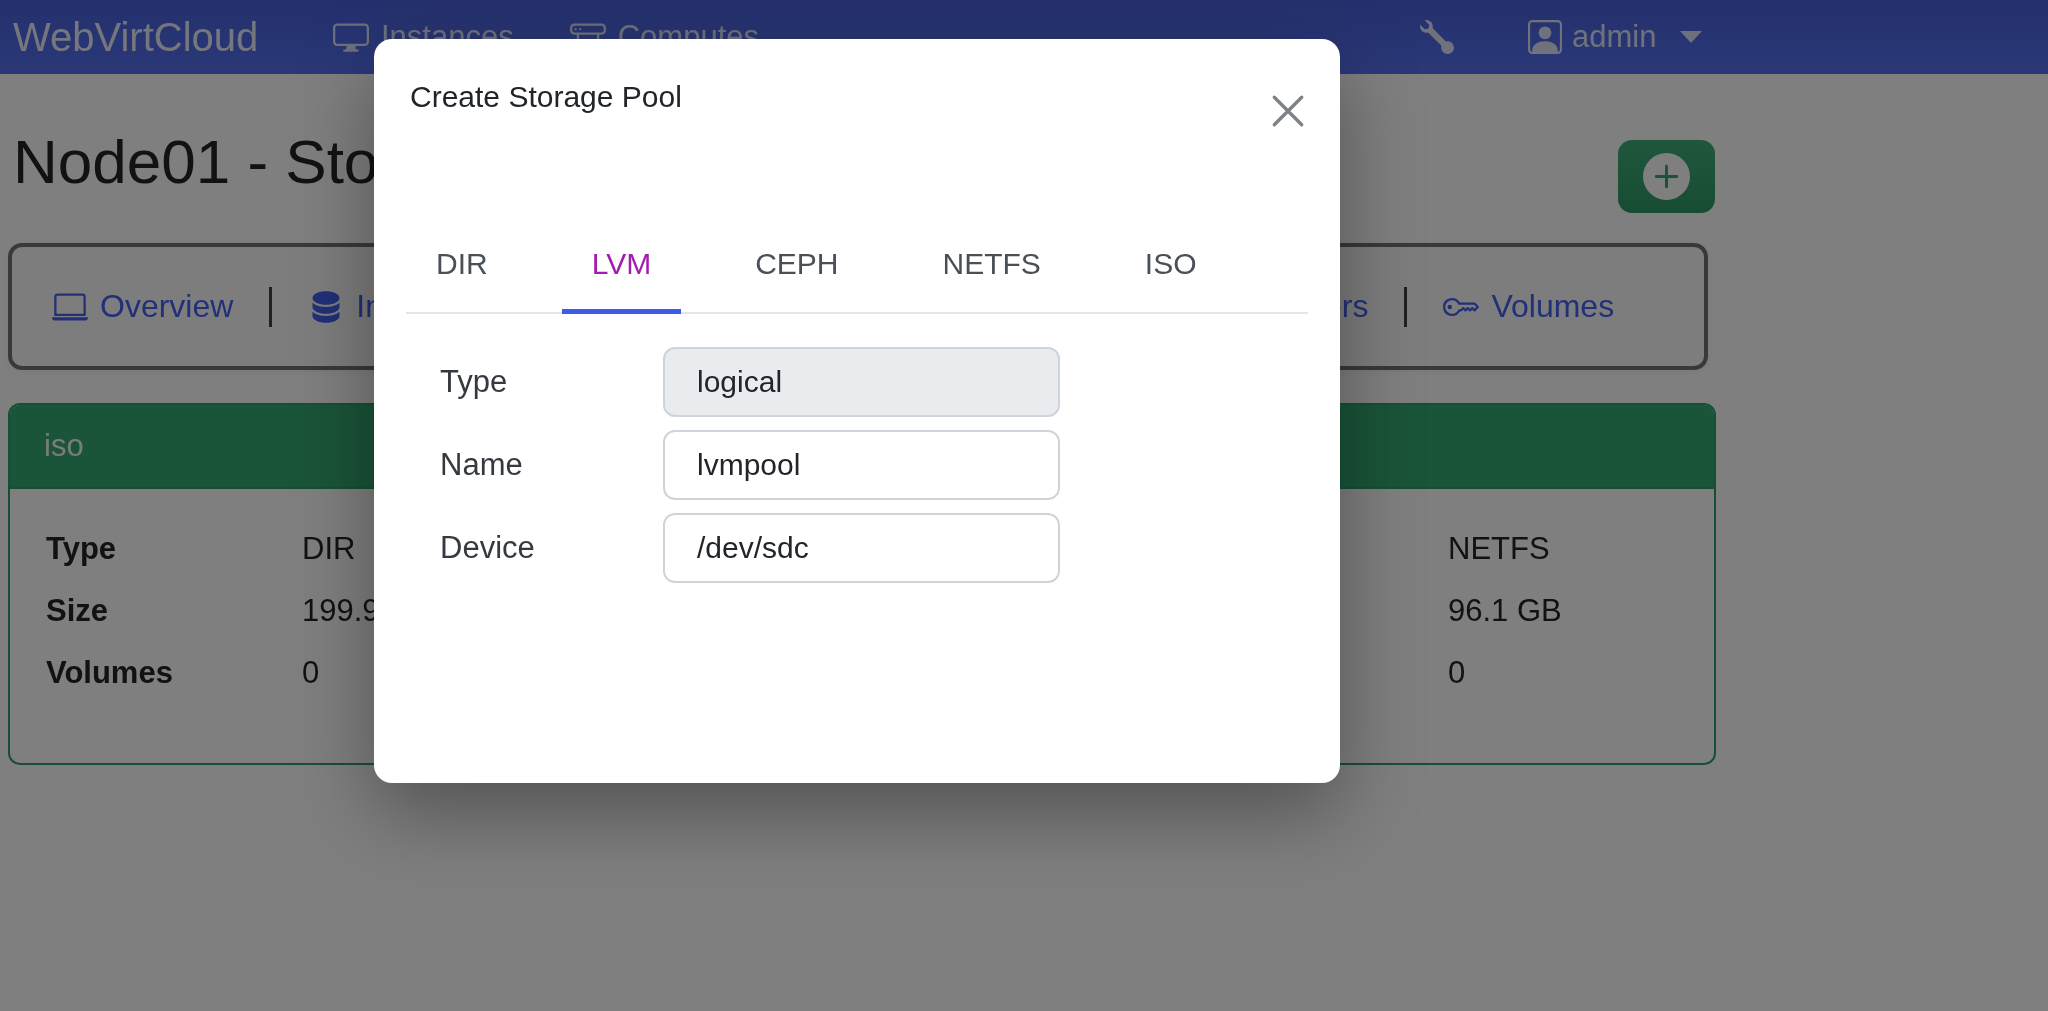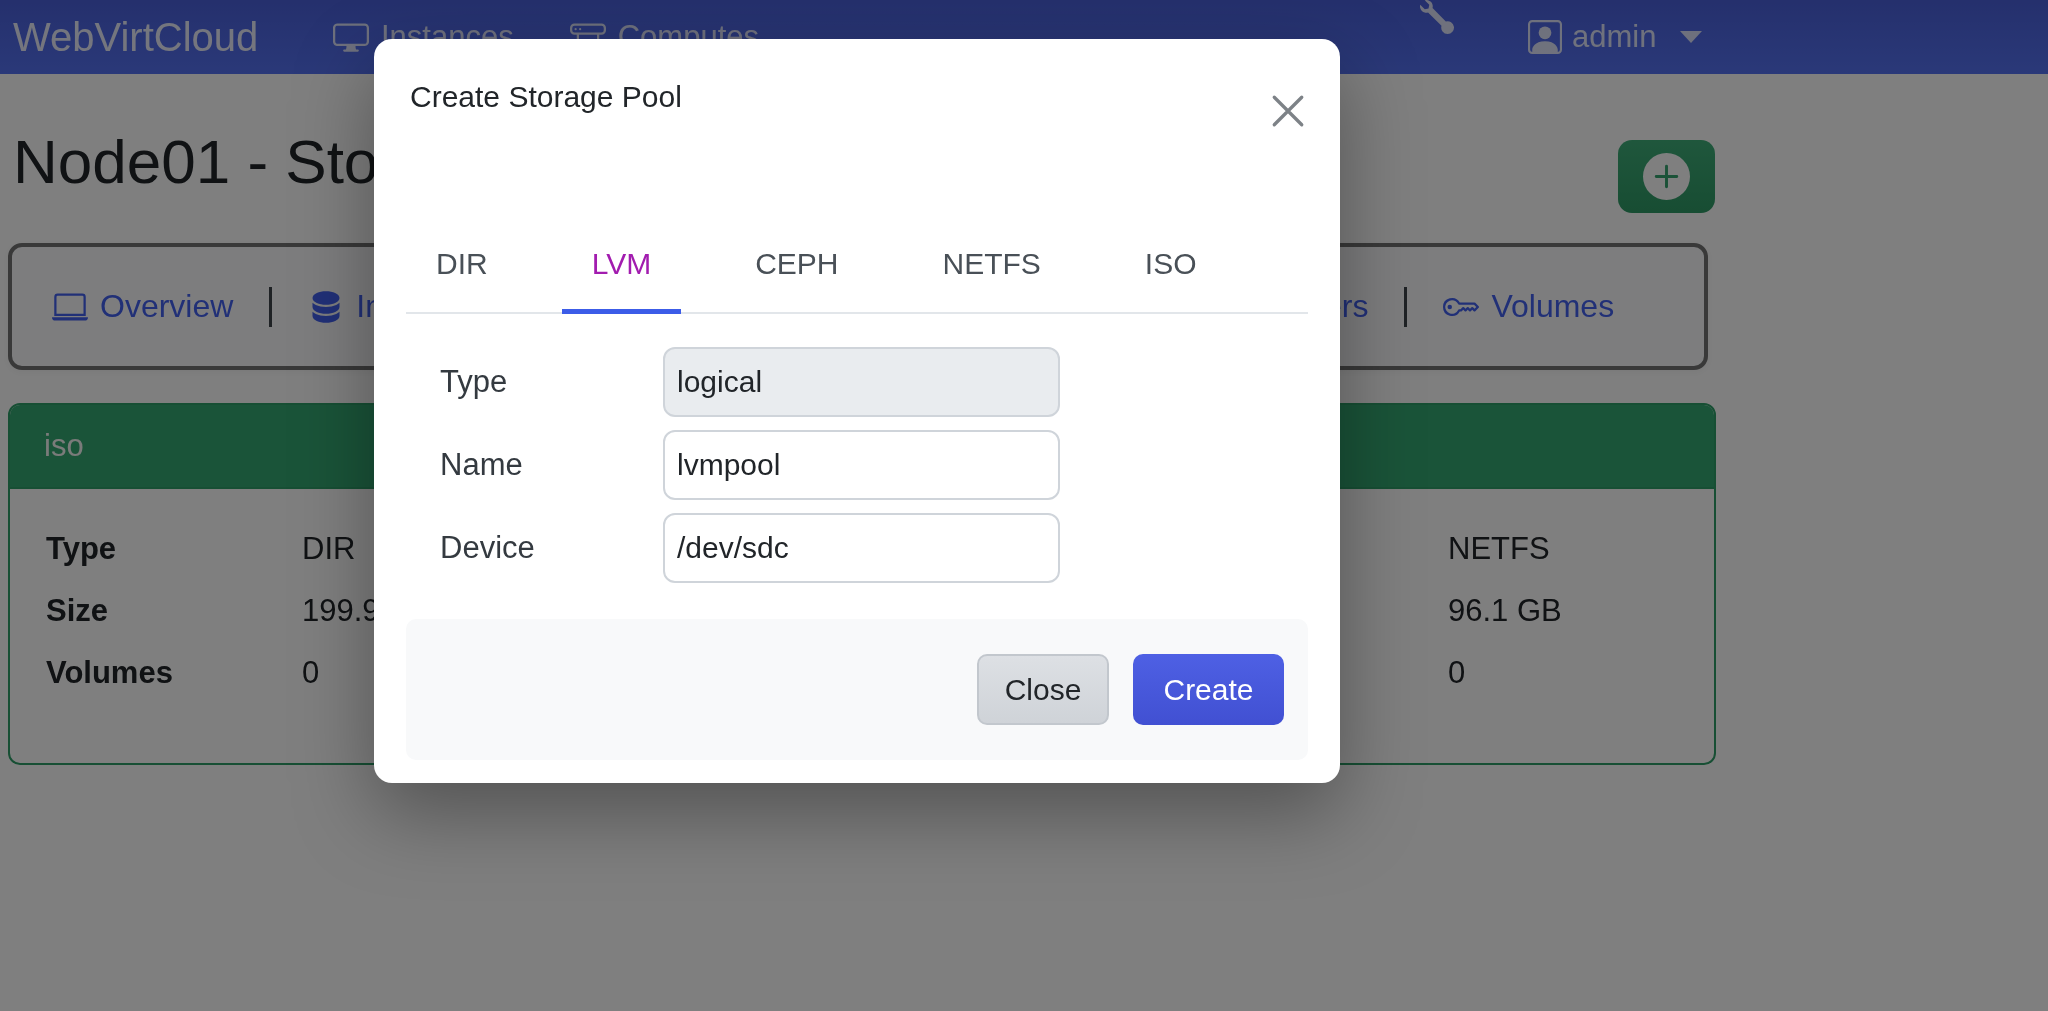--- a/index.html
+++ b/index.html
@@ -20,21 +20,21 @@
   }
   .nav-items {
     position:absolute; left:333px; top:0; height:74px;
     display:flex; align-items:center; gap:56px;
   }
   .nav-item {
     display:flex; align-items:center; gap:12px;
     color:rgba(255,255,255,.8); font-size:31px; cursor:pointer;
   }
   .nav-item svg { width:36px; height:36px; }
-  .nav-right { position:absolute; left:1420px; top:0; height:74px; display:flex; }
+  .nav-right { position:absolute; left:1420px; top:0; height:74px; display:flex; align-items:center; }
   .wrench-btn { color:rgba(255,255,255,.82); display:flex; }
   .wrench-btn svg { width:34px; height:34px; }
   .user-menu { display:flex; align-items:center; gap:10px; margin-left:74px; color:rgba(255,255,255,.82); font-size:31px; }
   .user-menu svg { width:34px; height:34px; }
   .caret { width:0; height:0; margin-left:14px; border-left:11px solid transparent; border-right:11px solid transparent; border-top:12px solid rgba(255,255,255,.8); }
 
   
   .page-title {
     position:absolute; left:13px; top:128px; font-size:62px; font-weight:500; color:#212529; line-height:68px;
   }
@@ -99,21 +99,21 @@
     border:none; background:none; cursor:pointer; line-height:38px;
     border-bottom:5px solid transparent; margin-bottom:-2px;
   }
   .tab.active { color:#a21caf; border-bottom-color:#3c5ce8; }
 
   .pool-form { margin:33px 36px 0 36px; }
   .form-row { display:flex; align-items:center; height:70px; margin-bottom:13px; padding-left:30px; }
   .form-row label { width:223px; font-size:31px; color:#343a40; }
   .form-row input {
     width:397px; height:70px; border:2px solid #cfd4da; border-radius:12px;
-    font-size:30px; padding:0 12px; color:#212529; background:#ffffff;
+    font-size:30px; padding:0 32px; color:#212529; background:#ffffff;
     font-family:"Liberation Sans", sans-serif;
   }
   .form-row input:disabled { background:#e9ecef; color:#212529; }
 
   .modal-footer {
     margin:36px 32px 0 32px; height:141px; background:#f8f9fa; border-radius:10px;
     display:flex; align-items:center; justify-content:flex-end; gap:24px; padding-right:24px;
   }
   .btn { height:71px; border-radius:10px; font-size:30px; cursor:pointer; font-family:"Liberation Sans", sans-serif; }
   .btn-close-secondary {
@@ -271,17 +271,13 @@
     <div class="form-row">
       <label>Name</label>
       <input type="text" value="lvmpool" style="">
     </div>
     <div class="form-row">
       <label>Device</label>
       <input type="text" value="/dev/sdc" style="">
     </div>
   </div>
 
-  <div class="modal-footer">
-    <button class="btn btn-close-secondary">Close</button>
-    <button class="btn btn-create">Create</button>
-  </div>
 </div>
 
 </body></html>

